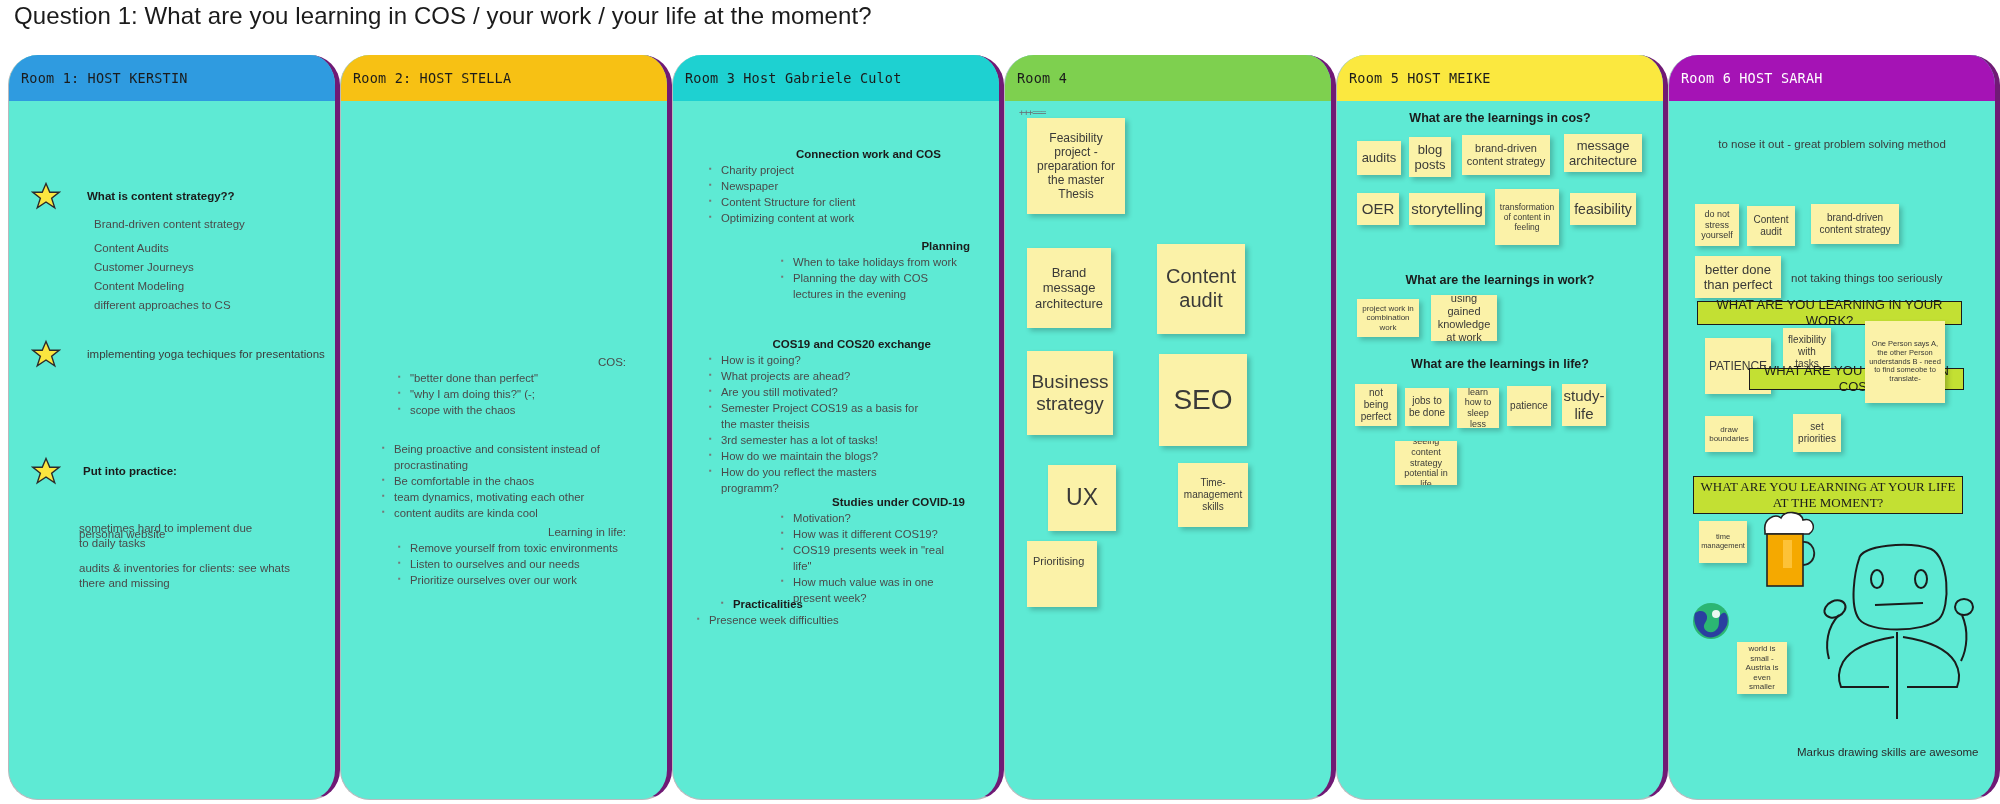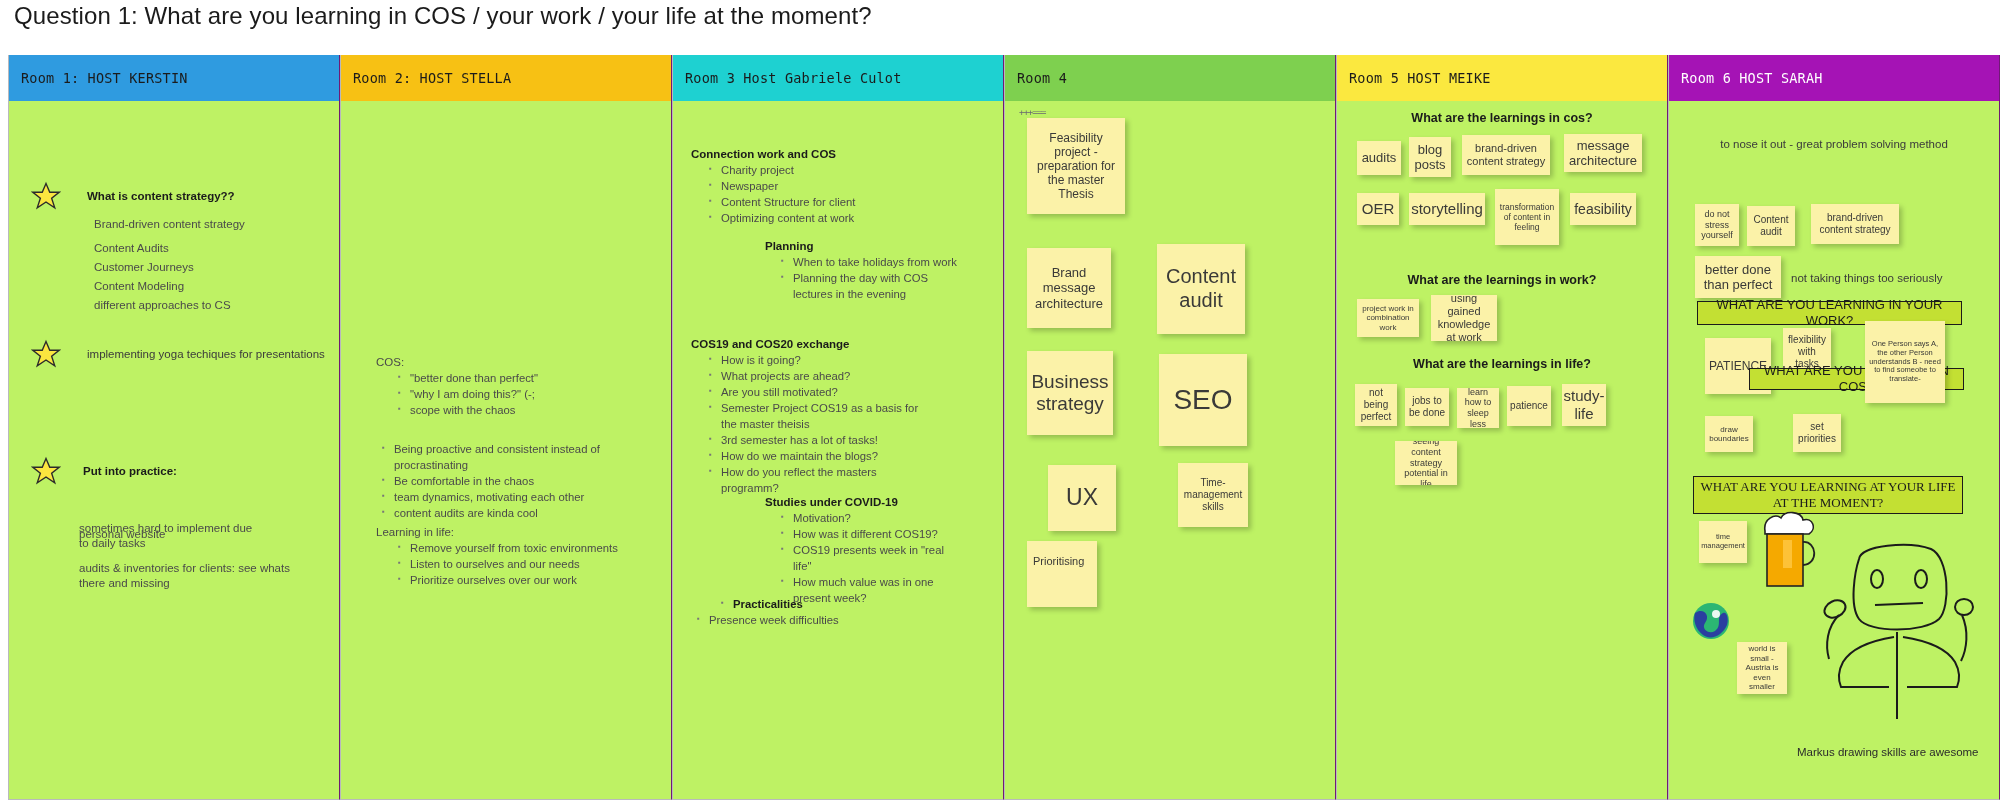--- a/index.html
+++ b/index.html
@@ -28,25 +28,26 @@
   .columns {
     position: absolute;
     left: 8px; top: 55px;
     width: 1992px; height: 745px;
     display: flex;
     gap: 0;
   }
   .column {
     position: relative;
     flex: 1 1 0;
-    background: #bef264;
+    background: #5eead4;
     border-left: 1px solid #b9b9bd;
-    border-right: 1px solid #701a75;
+    border-right: 5px solid #701a75;
     border-bottom: 1px solid #b9b9bd;
     overflow: hidden;
+    border-radius: 30px;
   }
   .col-header {
     height: 46px;
     display: flex;
     align-items: center;
     padding: 0 12px;
     font-family: "DejaVu Sans Mono", monospace;
     font-size: 13.5px;
     letter-spacing: 0.2px;
     color: #1b1b1b;
@@ -76,20 +77,21 @@
     line-height: 1.3;
   }
 
   
   .textblock { position: absolute; }
   .tb-head {
     font-size: 11.5px;
     font-weight: bold;
     color: #1b1b1b;
     margin-bottom: 2px;
+    text-align: right;
   }
   .tb-head.normal { font-weight: normal; color: #4a4a4a; }
   .tb-list { margin: 0; padding-left: 16px; list-style: none; }
   .tb-list li {
     font-size: 11.3px;
     color: #4a4a4a;
     line-height: 1.42;
     position: relative;
   }
   .tb-list li::before {

